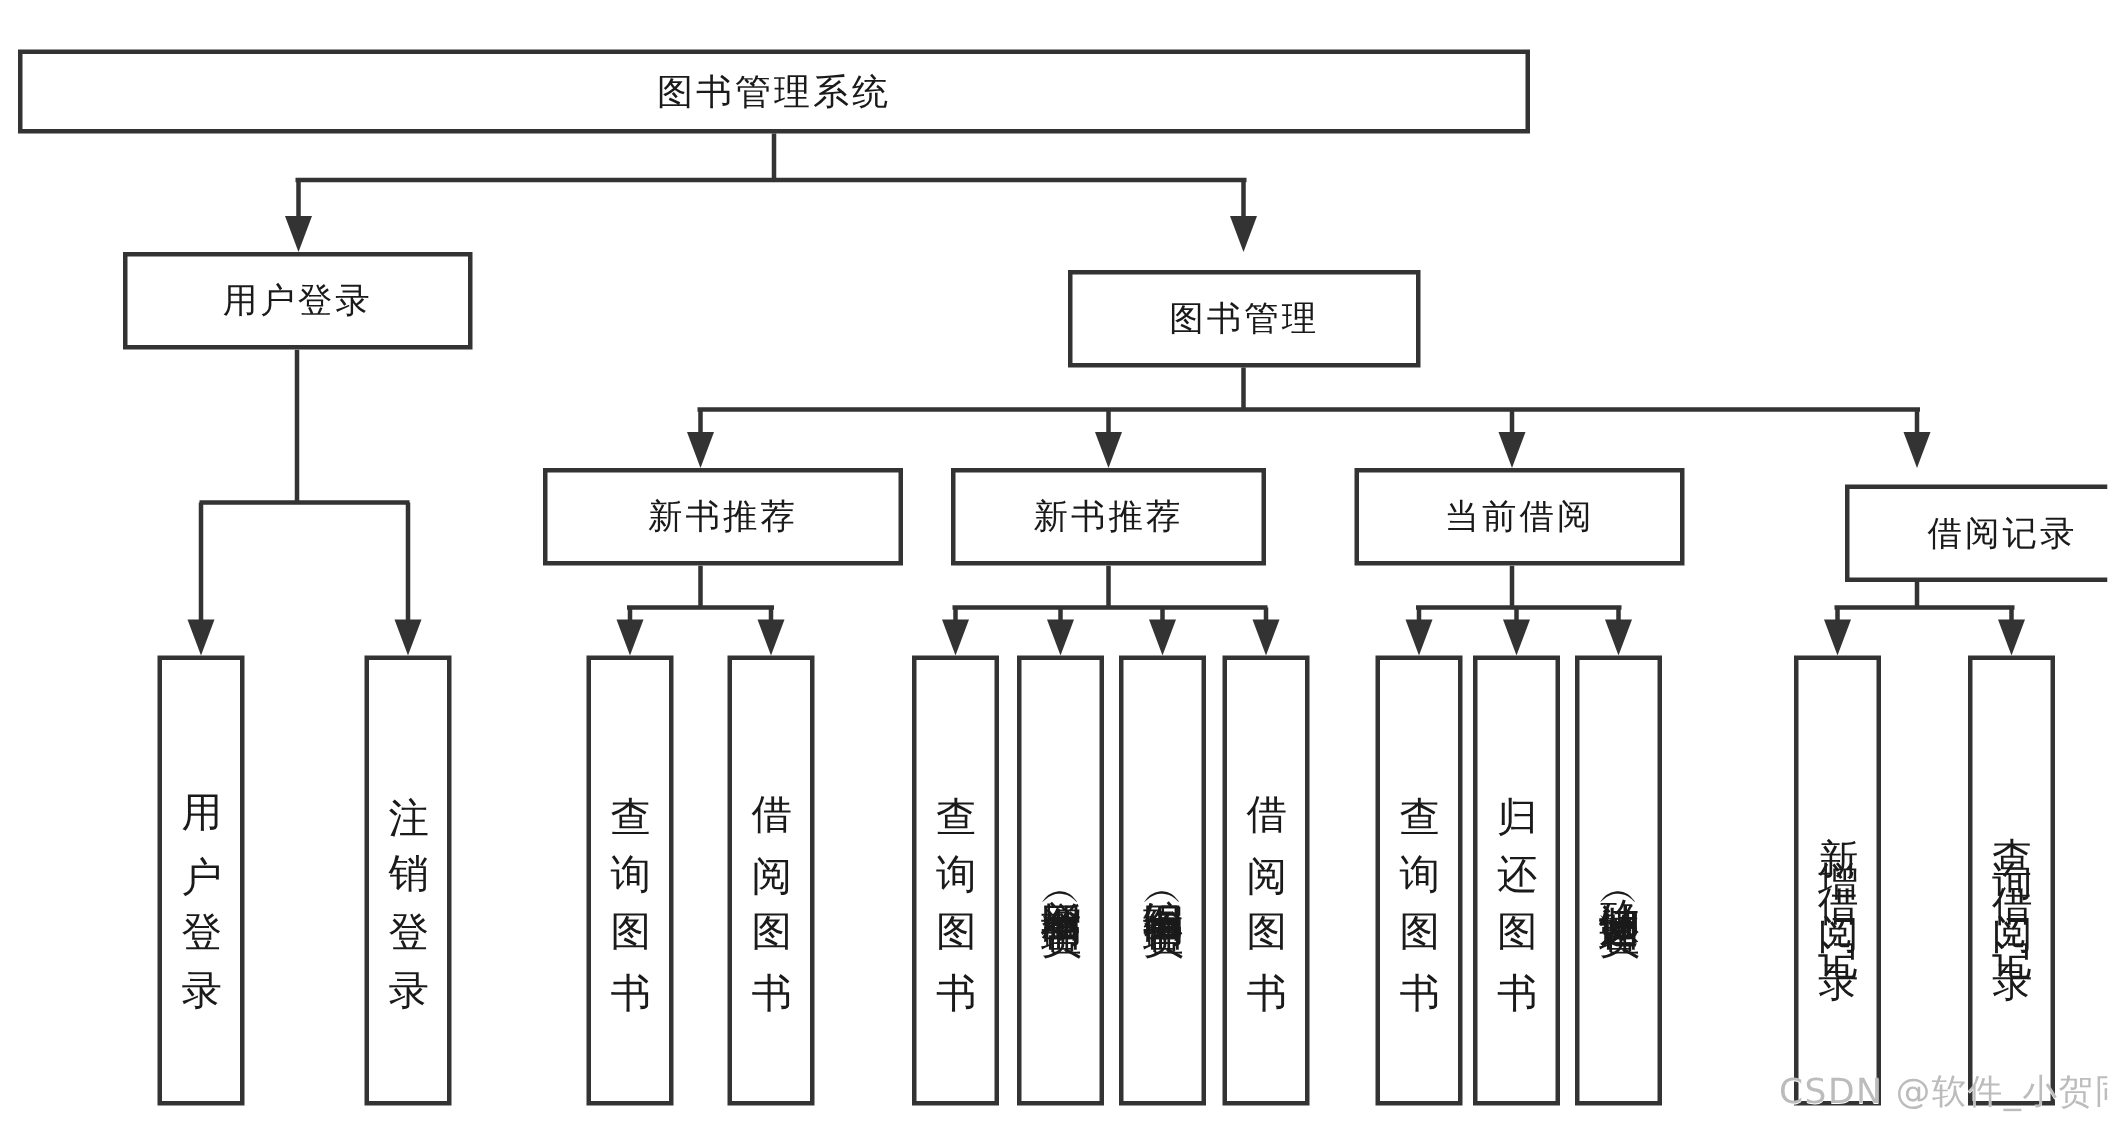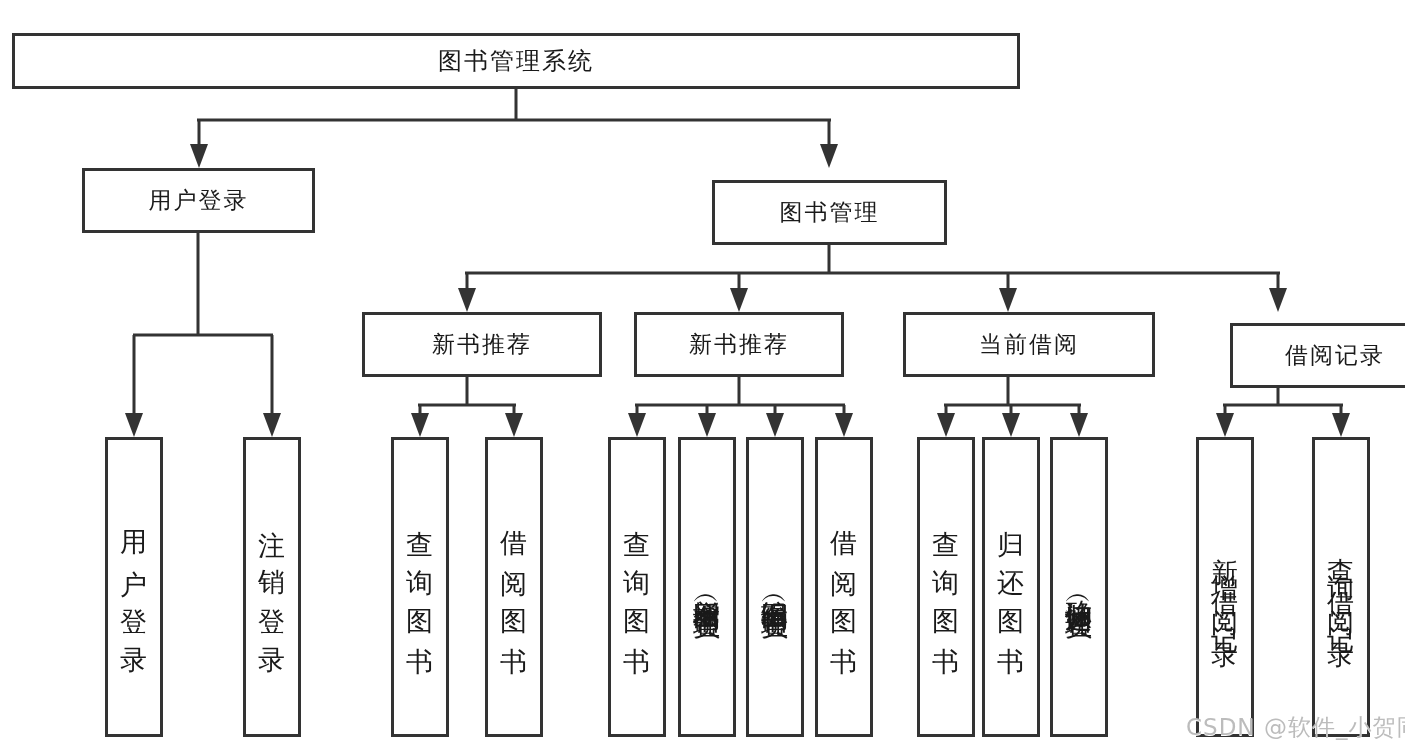--- a/index.html
+++ b/index.html
@@ -74,21 +74,21 @@
   <div class="hbox" style="left:712px;top:180px;width:235px;">
     <span>图书管理</span>
   </div>
 
   <div class="hbox" style="left:362px;top:312px;width:240px;">
     <span>新书推荐</span>
   </div>
   <div class="hbox" style="left:634px;top:312px;width:210px;">
     <span>新书推荐</span>
   </div>
-  <div class="hbox" style="left:903px;top:312px;width:252px;">
+  <div class="hbox" style="left:903px;top:312px;width:220px;">
     <span>当前借阅</span>
   </div>
   <div class="hbox" style="left:1230px;top:312px;width:210px;margin-top:11px;">
     <span>借阅记录</span>
   </div>
 
   <div class="vbox" style="left:105px;top:437px;">
     <span class="vlabel" style="letter-spacing: 39px;">用户登录</span>
   </div>
   <div class="vbox" style="left:243px;top:437px;">

